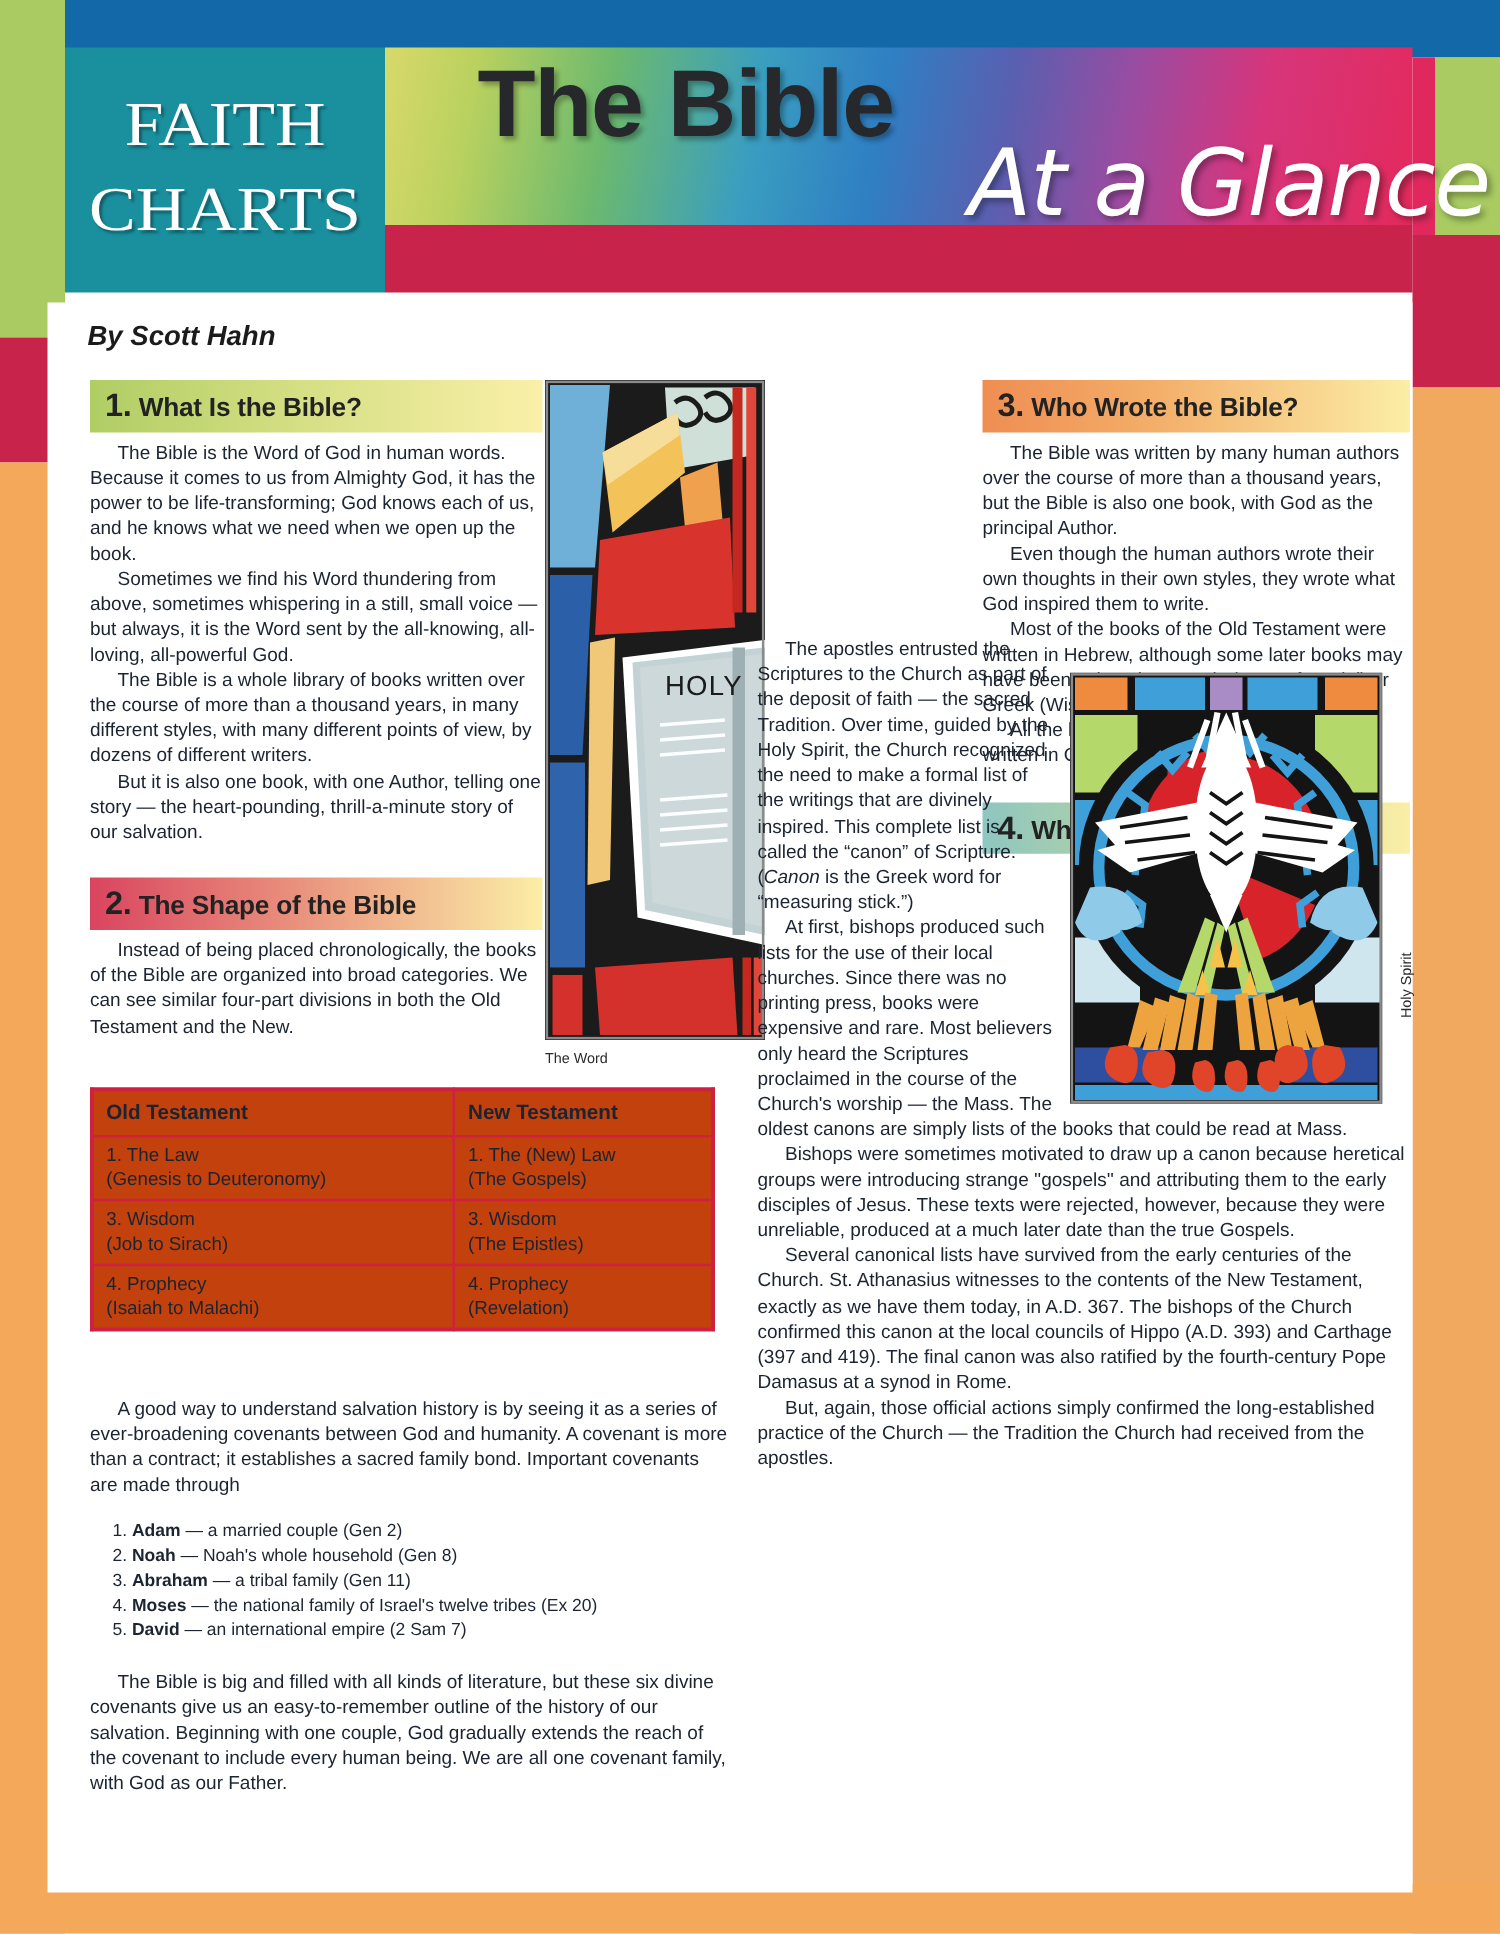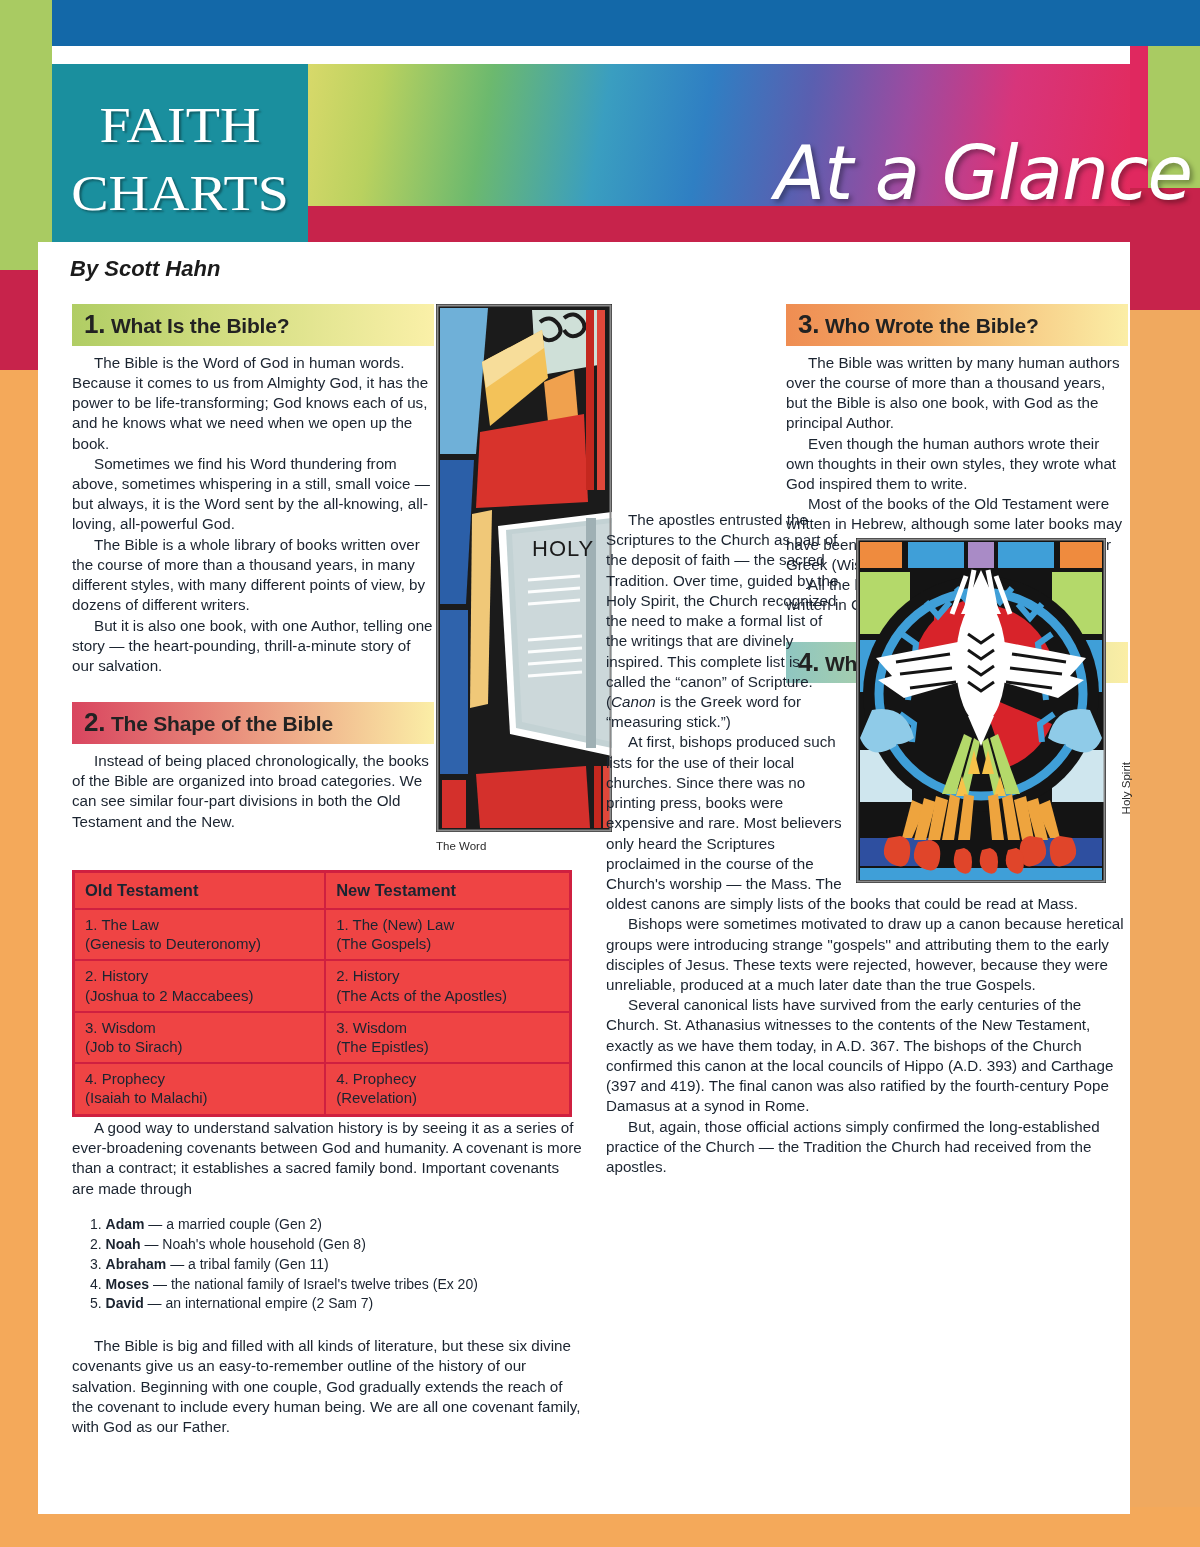--- a/index.html
+++ b/index.html
@@ -29,21 +29,21 @@
   .redge-orange{ right:0;  top:310px; width:70px; height:1237px;background:#f0a95f; }
 
   
   .top-blue { left:0; right:0; top:0; height:46px; background:#1368a8; }
   .top-blue-left { left:0; top:0; width:52px; height:46px; background:#a9cb62; }
 
   
   .bottom-orange { left:0; right:0; bottom:0; height:40px; background:#f4a95a; }
 
   
-  .masthead { position:absolute; left:52px; top:64px; width:1078px; height:232px;text-decoration:underline; }
+  .masthead { position:absolute; left:52px; top:38px; width:1078px; height:232px;text-decoration:underline; }
   .mast-teal {
     position:absolute; left:0; top:0; width:256px; height:196px;
     background:#1a8f9e;
   }
   .mast-gradient {
     position:absolute; left:256px; top:0; right:0; height:142px;
     background:linear-gradient(100deg,
        #d8d96a 0%, #b9d15f 9%, #6cb96e 22%, #3a9ec0 36%,
        #2f7fc3 48%, #5a5fb0 60%, #9d4ba0 72%, #d7357b 84%, #e32a5c 100%);
   }
@@ -123,21 +123,21 @@
   .imgbox { position:relative; }
   .cap { font-size:11.5px; color:#2b2b2b; margin-top:4px; }
   .cap-vert {
     position:absolute; font-size:11.5px; color:#2b2b2b;
     writing-mode:vertical-rl; transform:rotate(180deg);
   }
 
   
   .bib-table {
     position:absolute; left:34px; top:628px; width:500px;
-    border-collapse:collapse; background:#ef4444;
+    border-collapse:collapse; background:#c2410c;
     border:3px solid #cf2040;
   }
   .bib-table th, .bib-table td {
     border:2px solid #cf2040;
     padding:5px 8px 6px 10px;
     text-align:left; vertical-align:top;
     font-size:15px; color:#1b2430; line-height:1.28;
   }
   .bib-table th { font-weight:bold; font-size:16.5px; padding-top:7px; padding-bottom:7px;}
   .bib-table td { height:42px; }
@@ -168,20 +168,21 @@
   <div class="masthead">
     <div class="mast-teal"></div>
     <div class="mast-gradient"></div>
     <div class="mast-red"></div>
 
     <div class="faith-charts">
       <div class="fc-line1">FAITH</div>
       <div class="fc-line2">CHARTS</div>
     </div>
 
+    <div class="mast-title">The Bible</div>
     <div class="mast-sub">At a Glance</div>
   </div>
 
   <div class="sheet">
 
     <div class="byline">By Scott Hahn</div>
 
     <div class="col-left">
       <div class="shead h-green">
         <span class="num">1.</span>
@@ -276,24 +277,20 @@
       <thead>
         <tr>
           <th>Old Testament</th>
           <th>New Testament</th>
         </tr>
       </thead>
       <tbody id="tbl-body">
           <tr>
             <td>1. The Law<br>(Genesis to Deuteronomy)</td>
             <td>1. The (New) Law<br>(The Gospels)</td>
-          </tr>
-          <tr>
-            <td>2. History<br>(Joshua to 2 Maccabees)</td>
-            <td>2. History<br>(The Acts of the Apostles)</td>
           </tr>
           <tr>
             <td>3. Wisdom<br>(Job to Sirach)</td>
             <td>3. Wisdom<br>(The Epistles)</td>
           </tr>
           <tr>
             <td>4. Prophecy<br>(Isaiah to Malachi)</td>
             <td>4. Prophecy<br>(Revelation)</td>
           </tr>
         </tbody>

